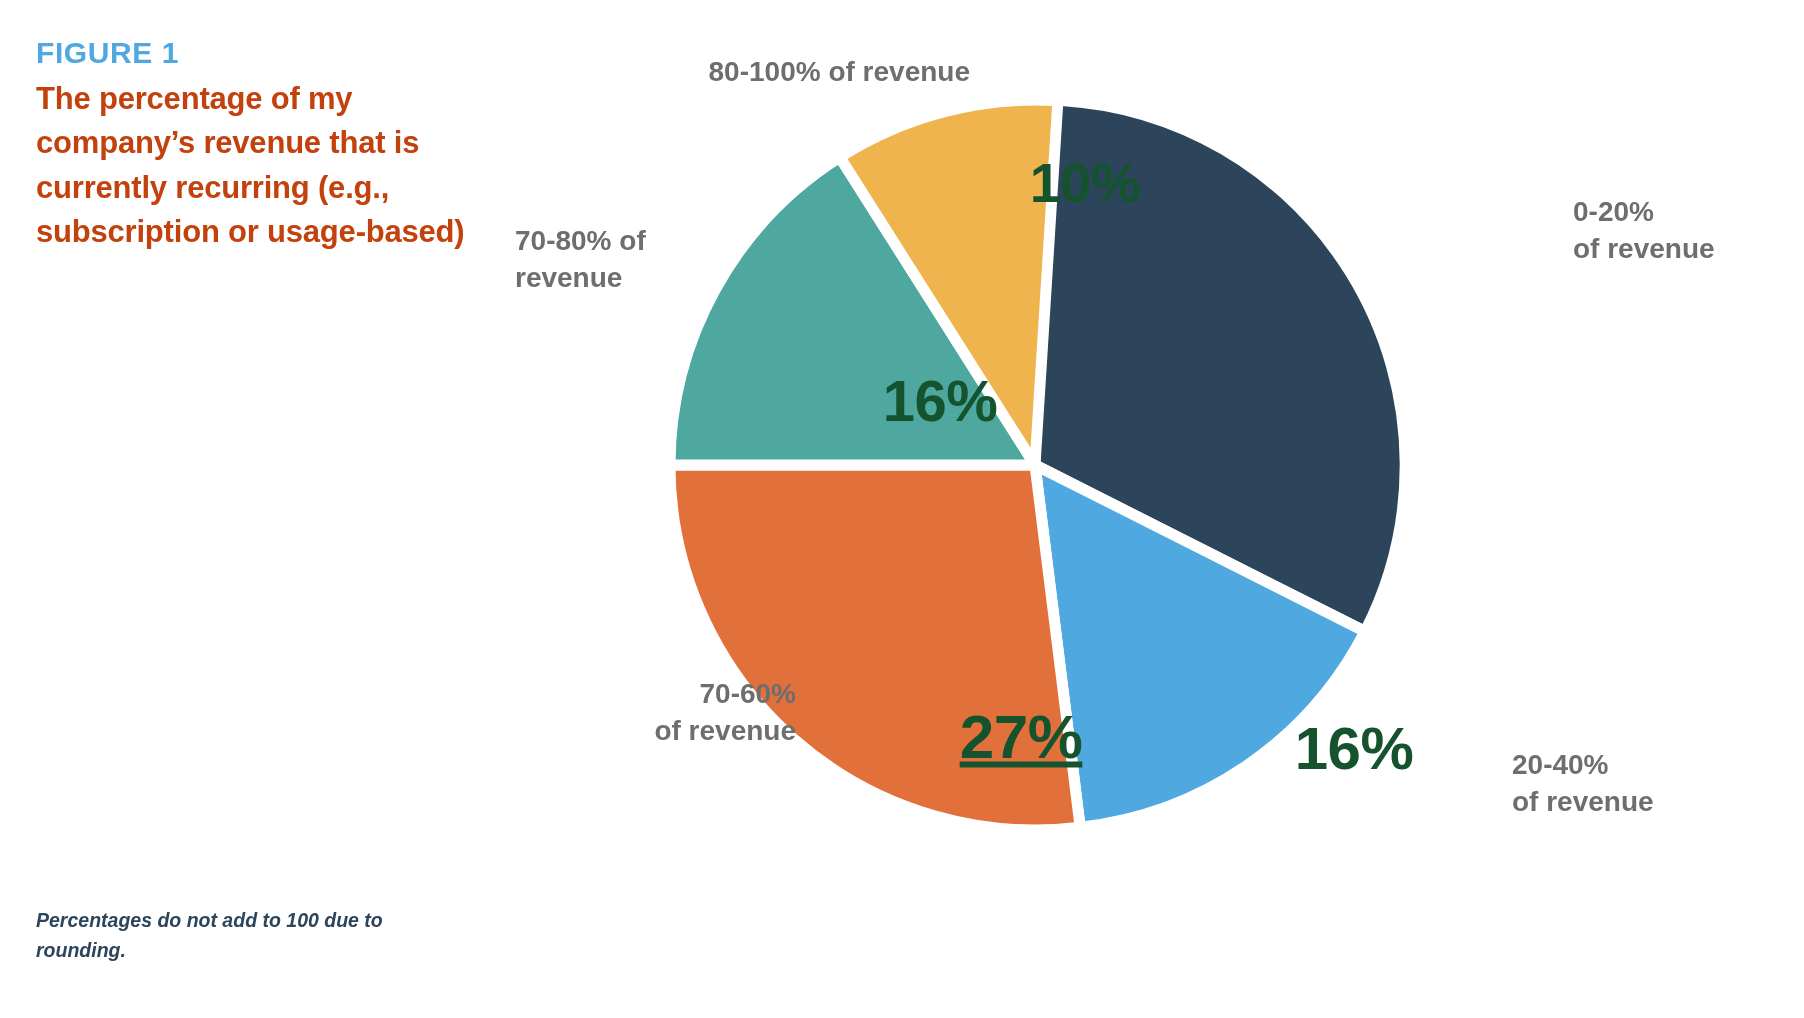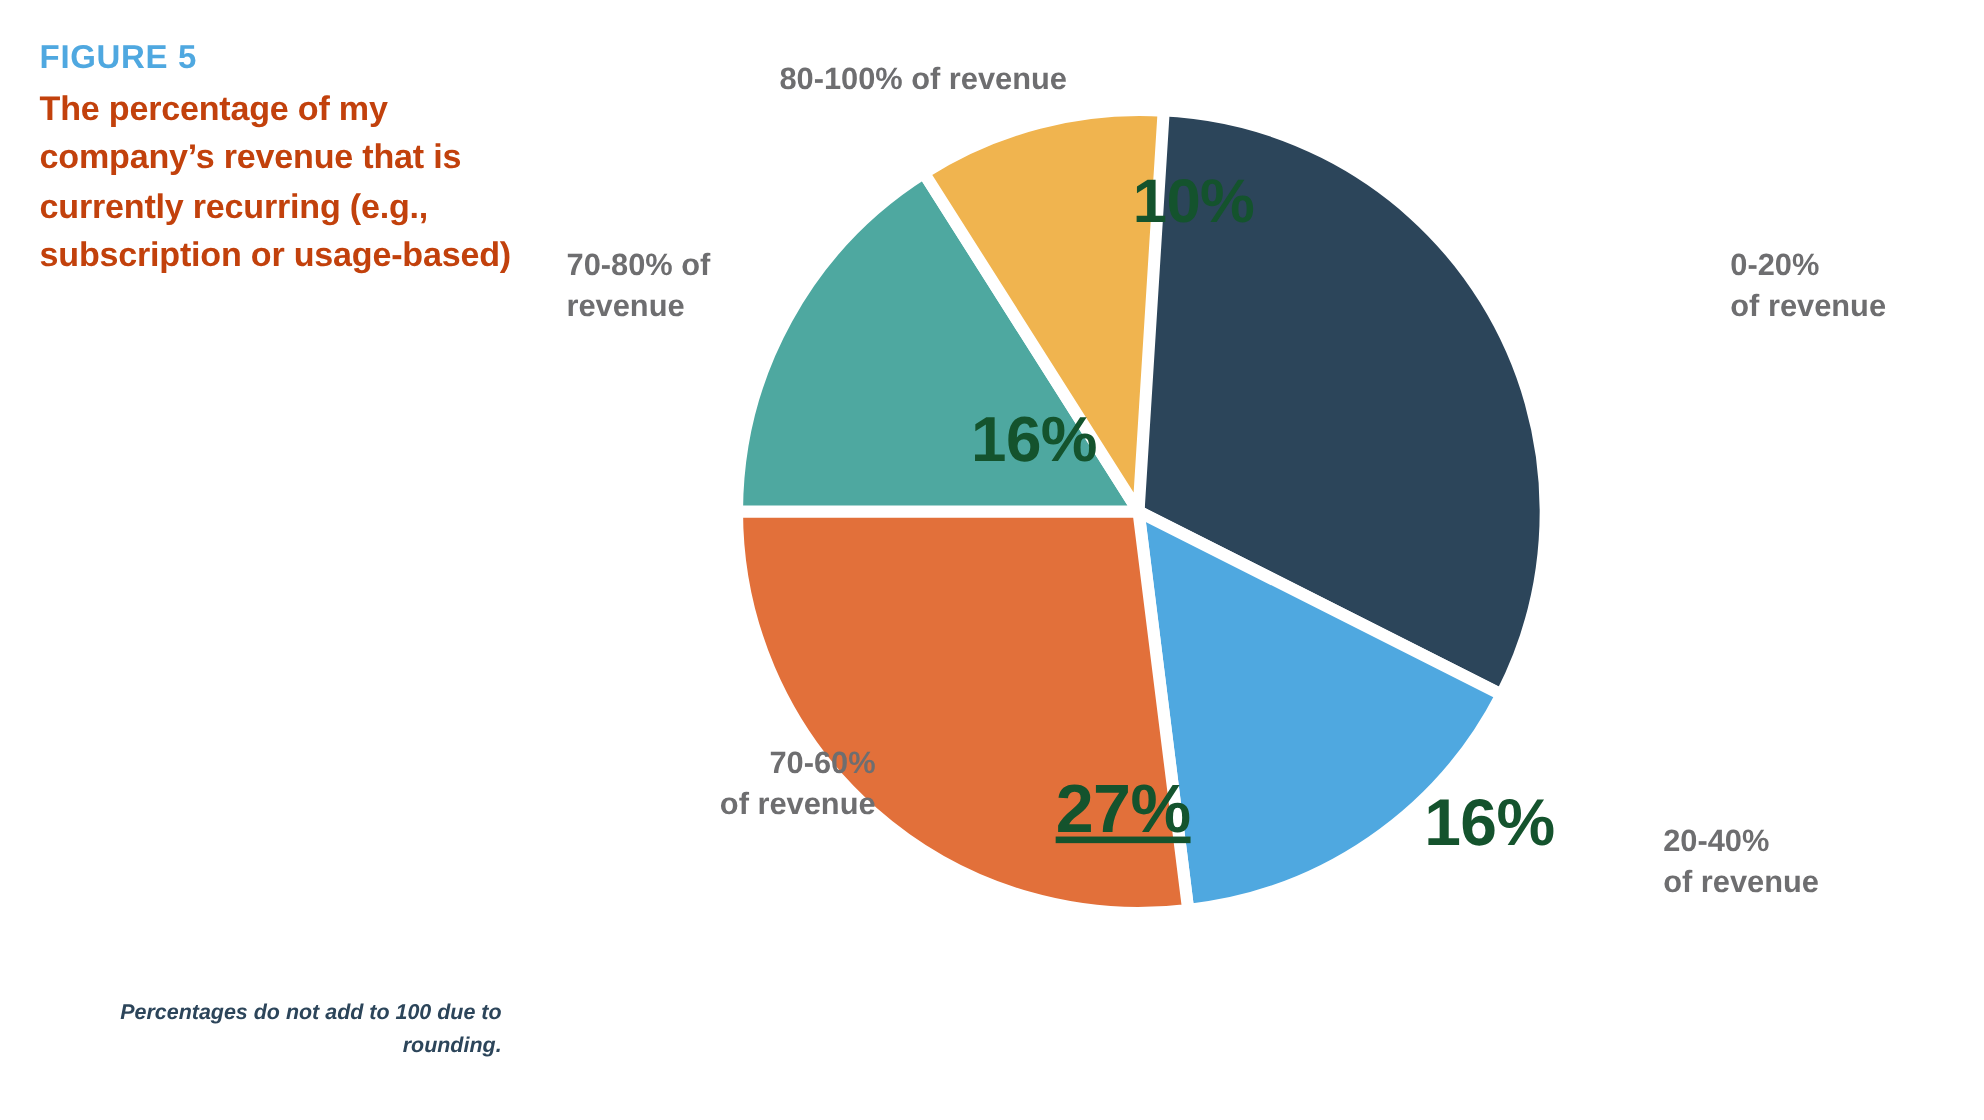--- a/index.html
+++ b/index.html
@@ -43,21 +43,20 @@
   #footnote {
     position: absolute;
     left: 36px;
     top: 905px;
     width: 420px;
     font-size: 19.5px;
     font-weight: bold;
     font-style: italic;
     color: #2C455A;
     line-height: 1.55;
-    text-align: right;
   }
 
   
   #chart-area {
     position: absolute;
     left: 0;
     top: 0;
     width: 1804px;
     height: 1018px;
   }
@@ -70,21 +69,21 @@
   
   .cat-label {
     position: absolute;
     color: #6E6E70;
     font-size: 28px;
     font-weight: bold;
     line-height: 1.33;
     white-space: pre-line;
   }
   #label-80-100 { left: 640px; top: 53px; width: 330px; text-align: right; }
-  #label-0-20   { left: 1573px; top: 193px; width: 230px; text-align: left; margin-top: 29px; }
+  #label-0-20   { left: 1573px; top: 193px; width: 230px; text-align: left; }
   #label-20-40  { left: 1512px; top: 746px; width: 250px; text-align: left; }
   #label-40-60  { left: 566px; top: 675px; width: 230px; text-align: right; }
   #label-60-80  { left: 515px; top: 222px; width: 230px; text-align: left; }
 
   
   .slice-value {
     position: absolute;
     color: #14532d;
     font-weight: bold;
     letter-spacing: -0.5px;
@@ -127,17 +126,17 @@
 of revenue</div>
   <div class="cat-label" id="label-20-40">20-40%
 of revenue</div>
   <div class="cat-label" id="label-40-60">70-60%
 of revenue</div>
   <div class="cat-label" id="label-60-80">70-80% of
 revenue</div>
 </div>
 
 <div id="caption-block">
-  <div id="figure-label">FIGURE 5</div>
+  <div id="figure-label">FIGURE 1</div>
   <div id="caption-title">The percentage of my company’s revenue that is currently recurring (e.g., subscription or usage-based)</div>
 </div>
 
 <div id="footnote">Percentages do not add to 100 due to rounding.</div>
 
 </body></html>

